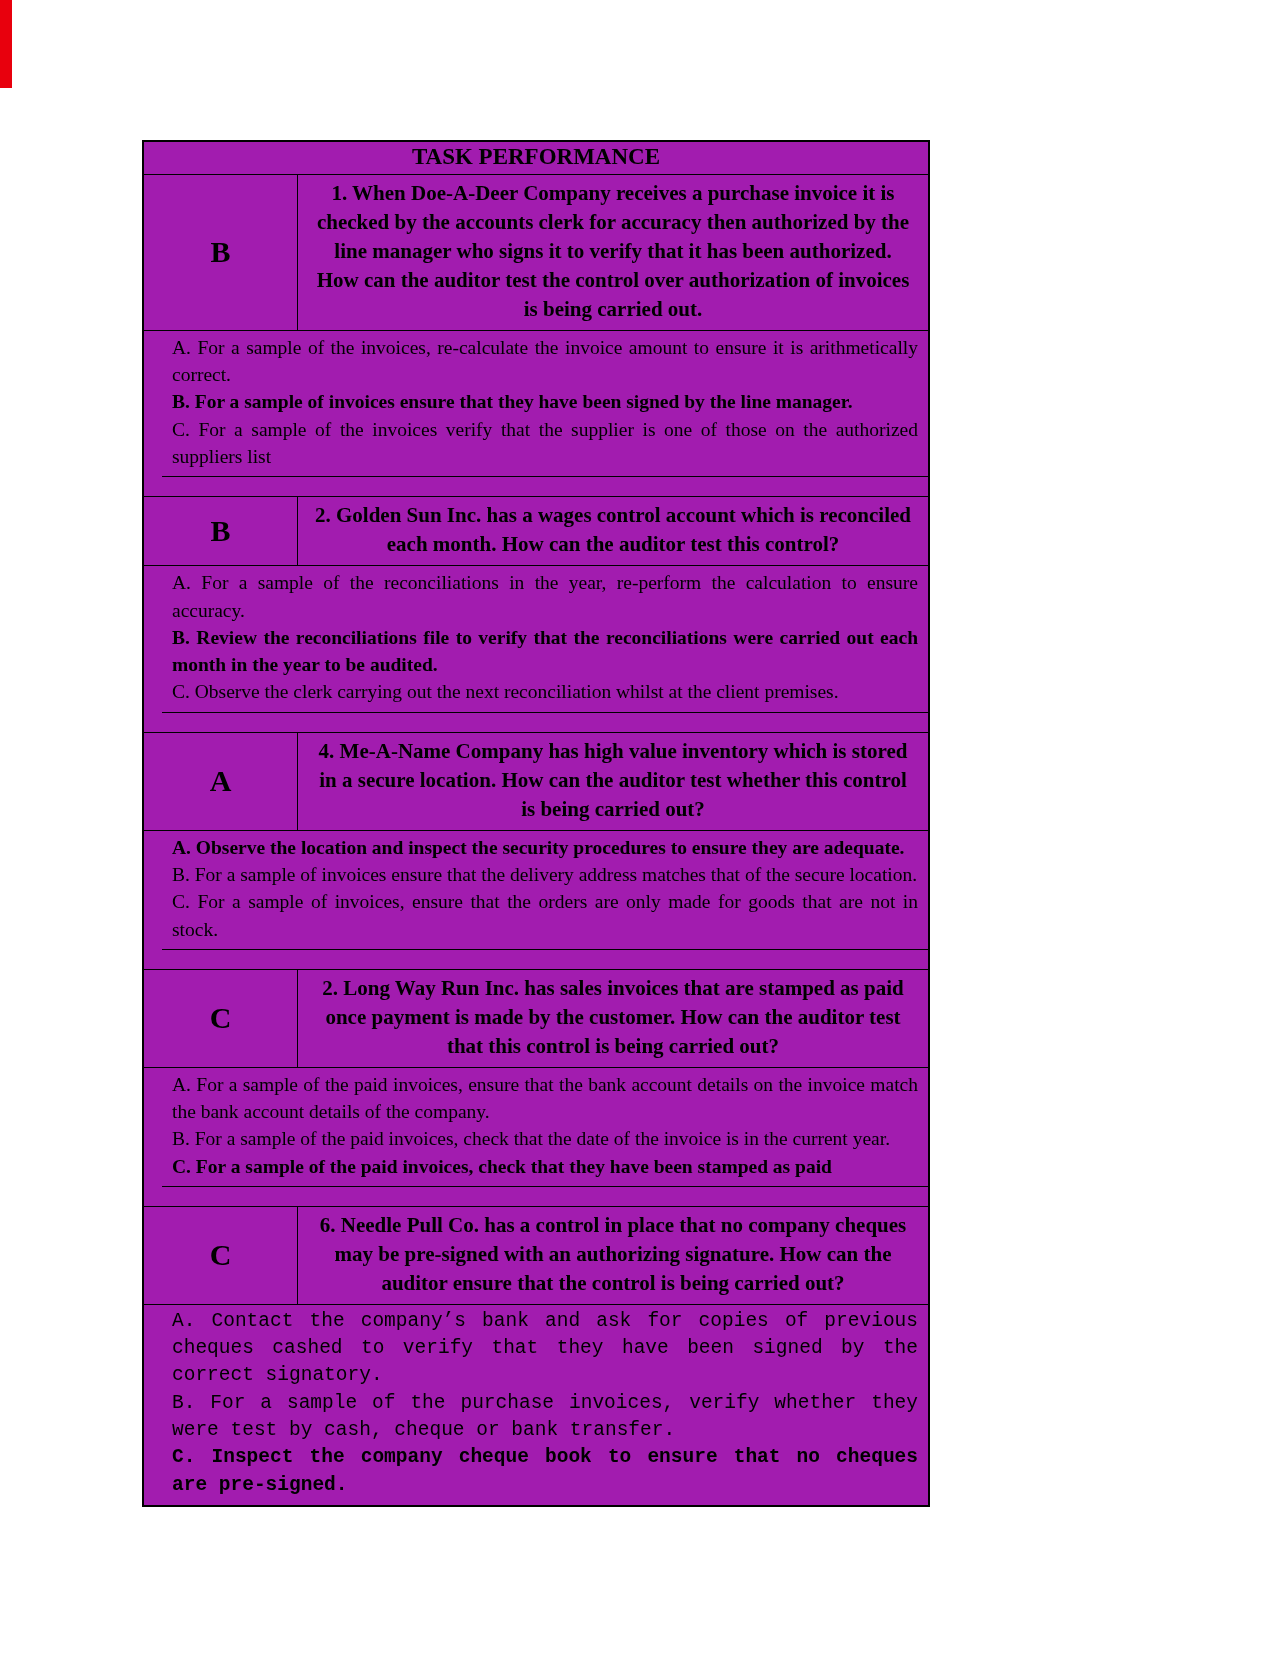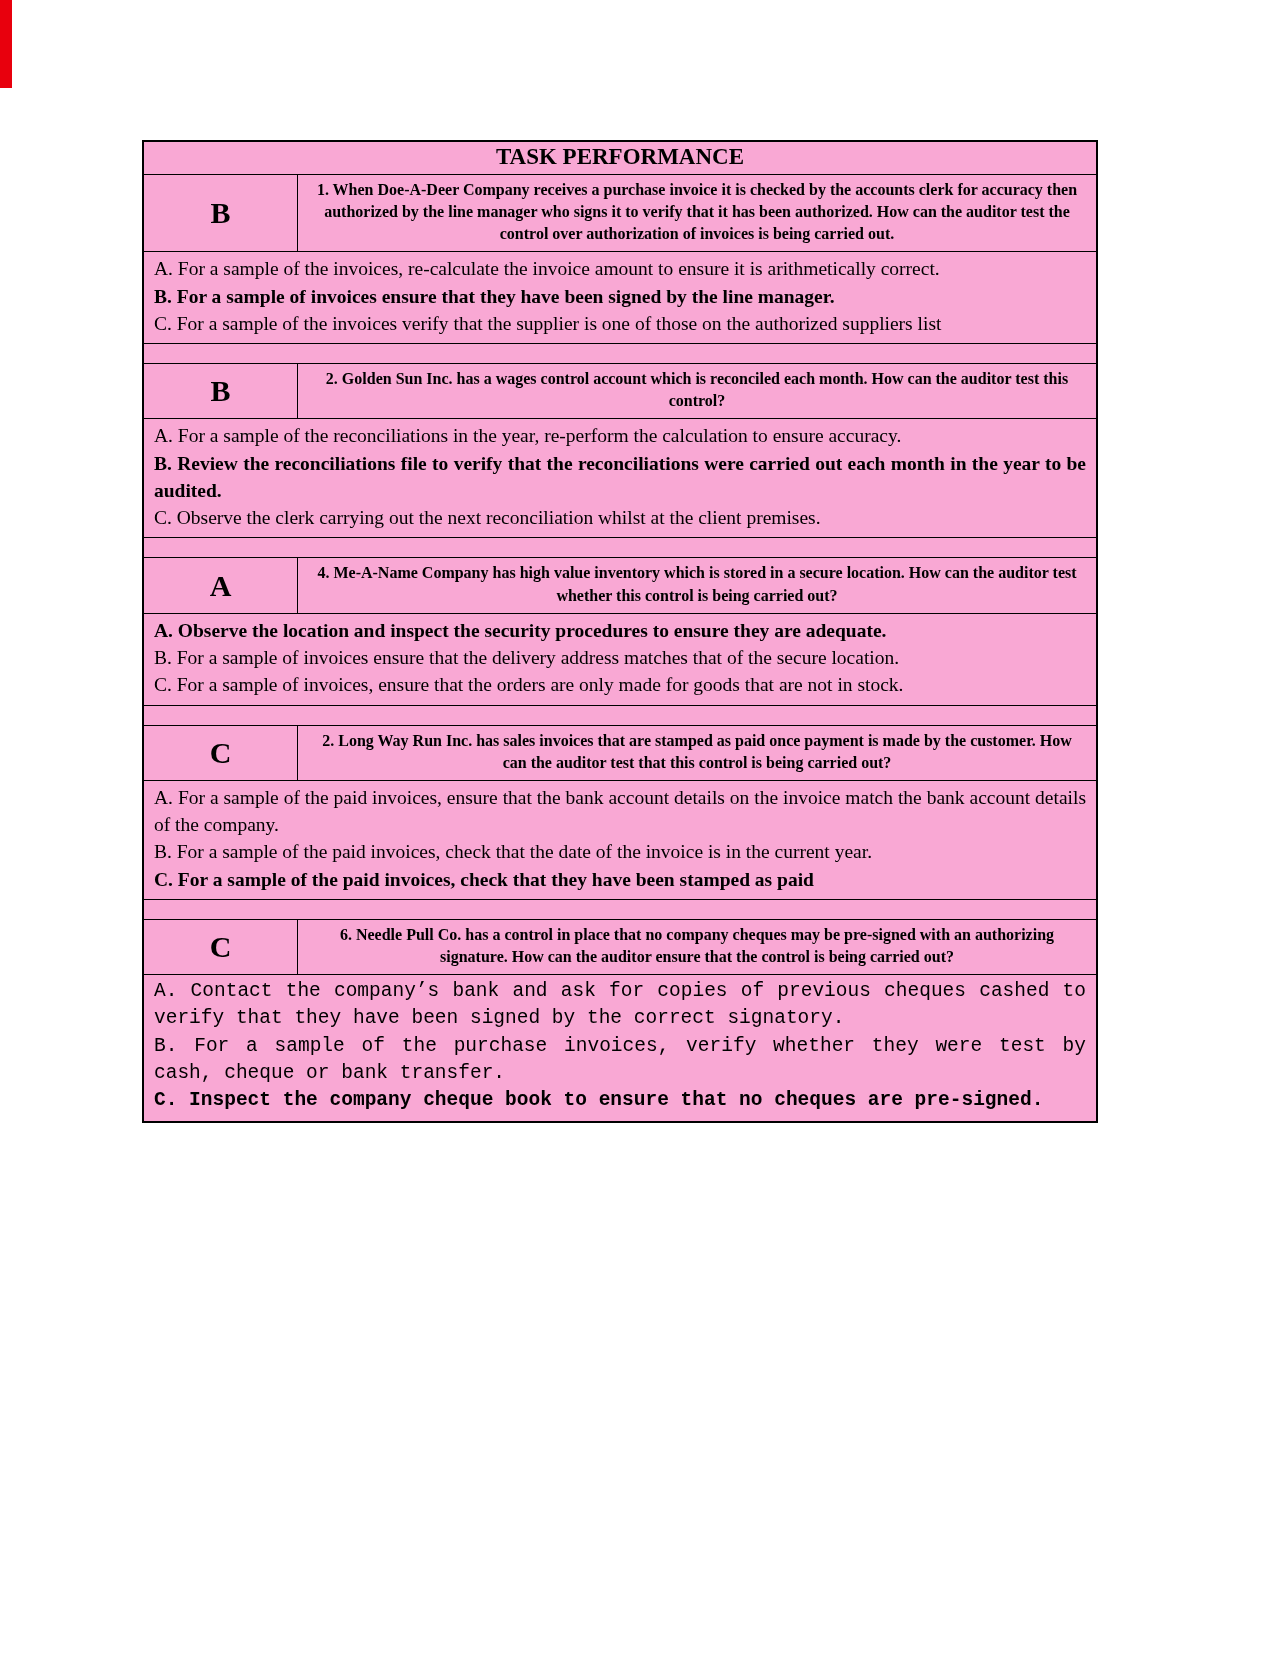--- a/index.html
+++ b/index.html
@@ -16,23 +16,23 @@
     left: 0;
     top: 0;
     width: 12px;
     height: 88px;
     background: #e8000d;
   }
   .doc-table {
     position: absolute;
     left: 142px;
     top: 140px;
-    width: 956px;
+    width: 788px;
     border: 2px solid #000000;
-    background: #f9a8d4;
+    background: #a21caf;
   }
   .row { border-bottom: 1px solid #000000; }
   .row:last-child { border-bottom: none; font-family: Liberation Mono, monospace; }
   .title-row {
     text-align: center;
     font-weight: bold;
     font-size: 23px;
     padding: 2px 0 4px 0;
   }
   .q-row { display: flex; align-items: stretch; }
@@ -41,29 +41,30 @@
     border-right: 1px solid #000000;
     display: flex;
     align-items: center;
     justify-content: center;
     font-weight: bold;
     font-size: 30px;
   }
   .question-cell {
     flex: 1;
     font-weight: bold;
-    font-size: 16px;
+    font-size: 21px;
     line-height: 1.38;
     text-align: center;
     padding: 4px 14px 6px 14px;
   }
   .options-row {
     font-size: 19.5px;
     line-height: 1.4;
     padding: 3px 10px 6px 10px;
+    margin-left: 18px;
   }
   .option { text-align: justify; }
   .option.bold { font-weight: bold; }
   .spacer-row { height: 20px; }
 </style>
 </head>
 <body>
 
 <div class="scan-mark"></div>
 

